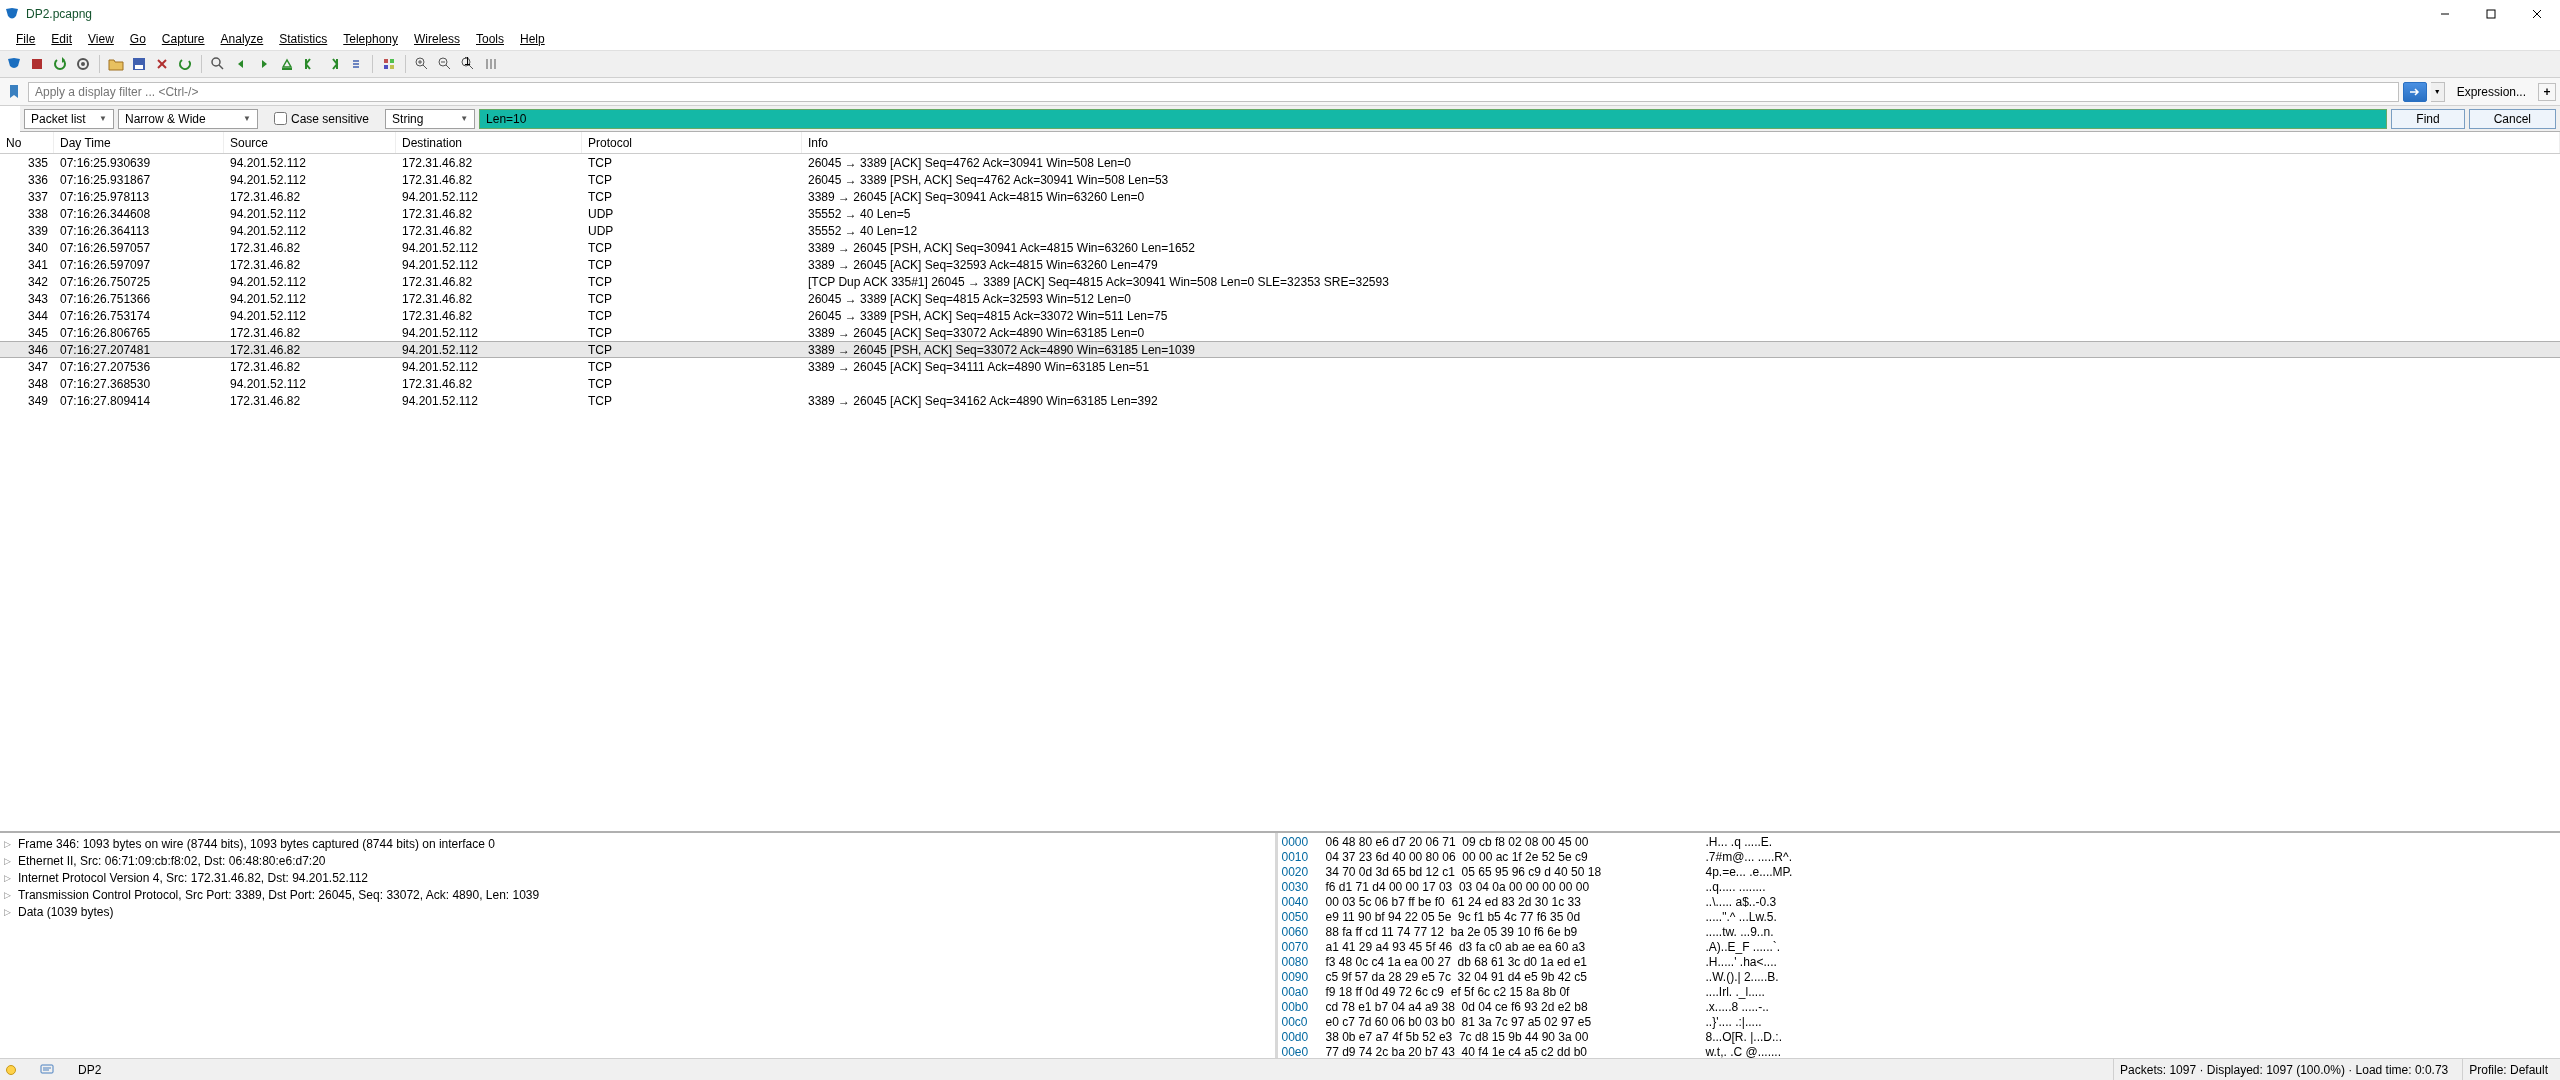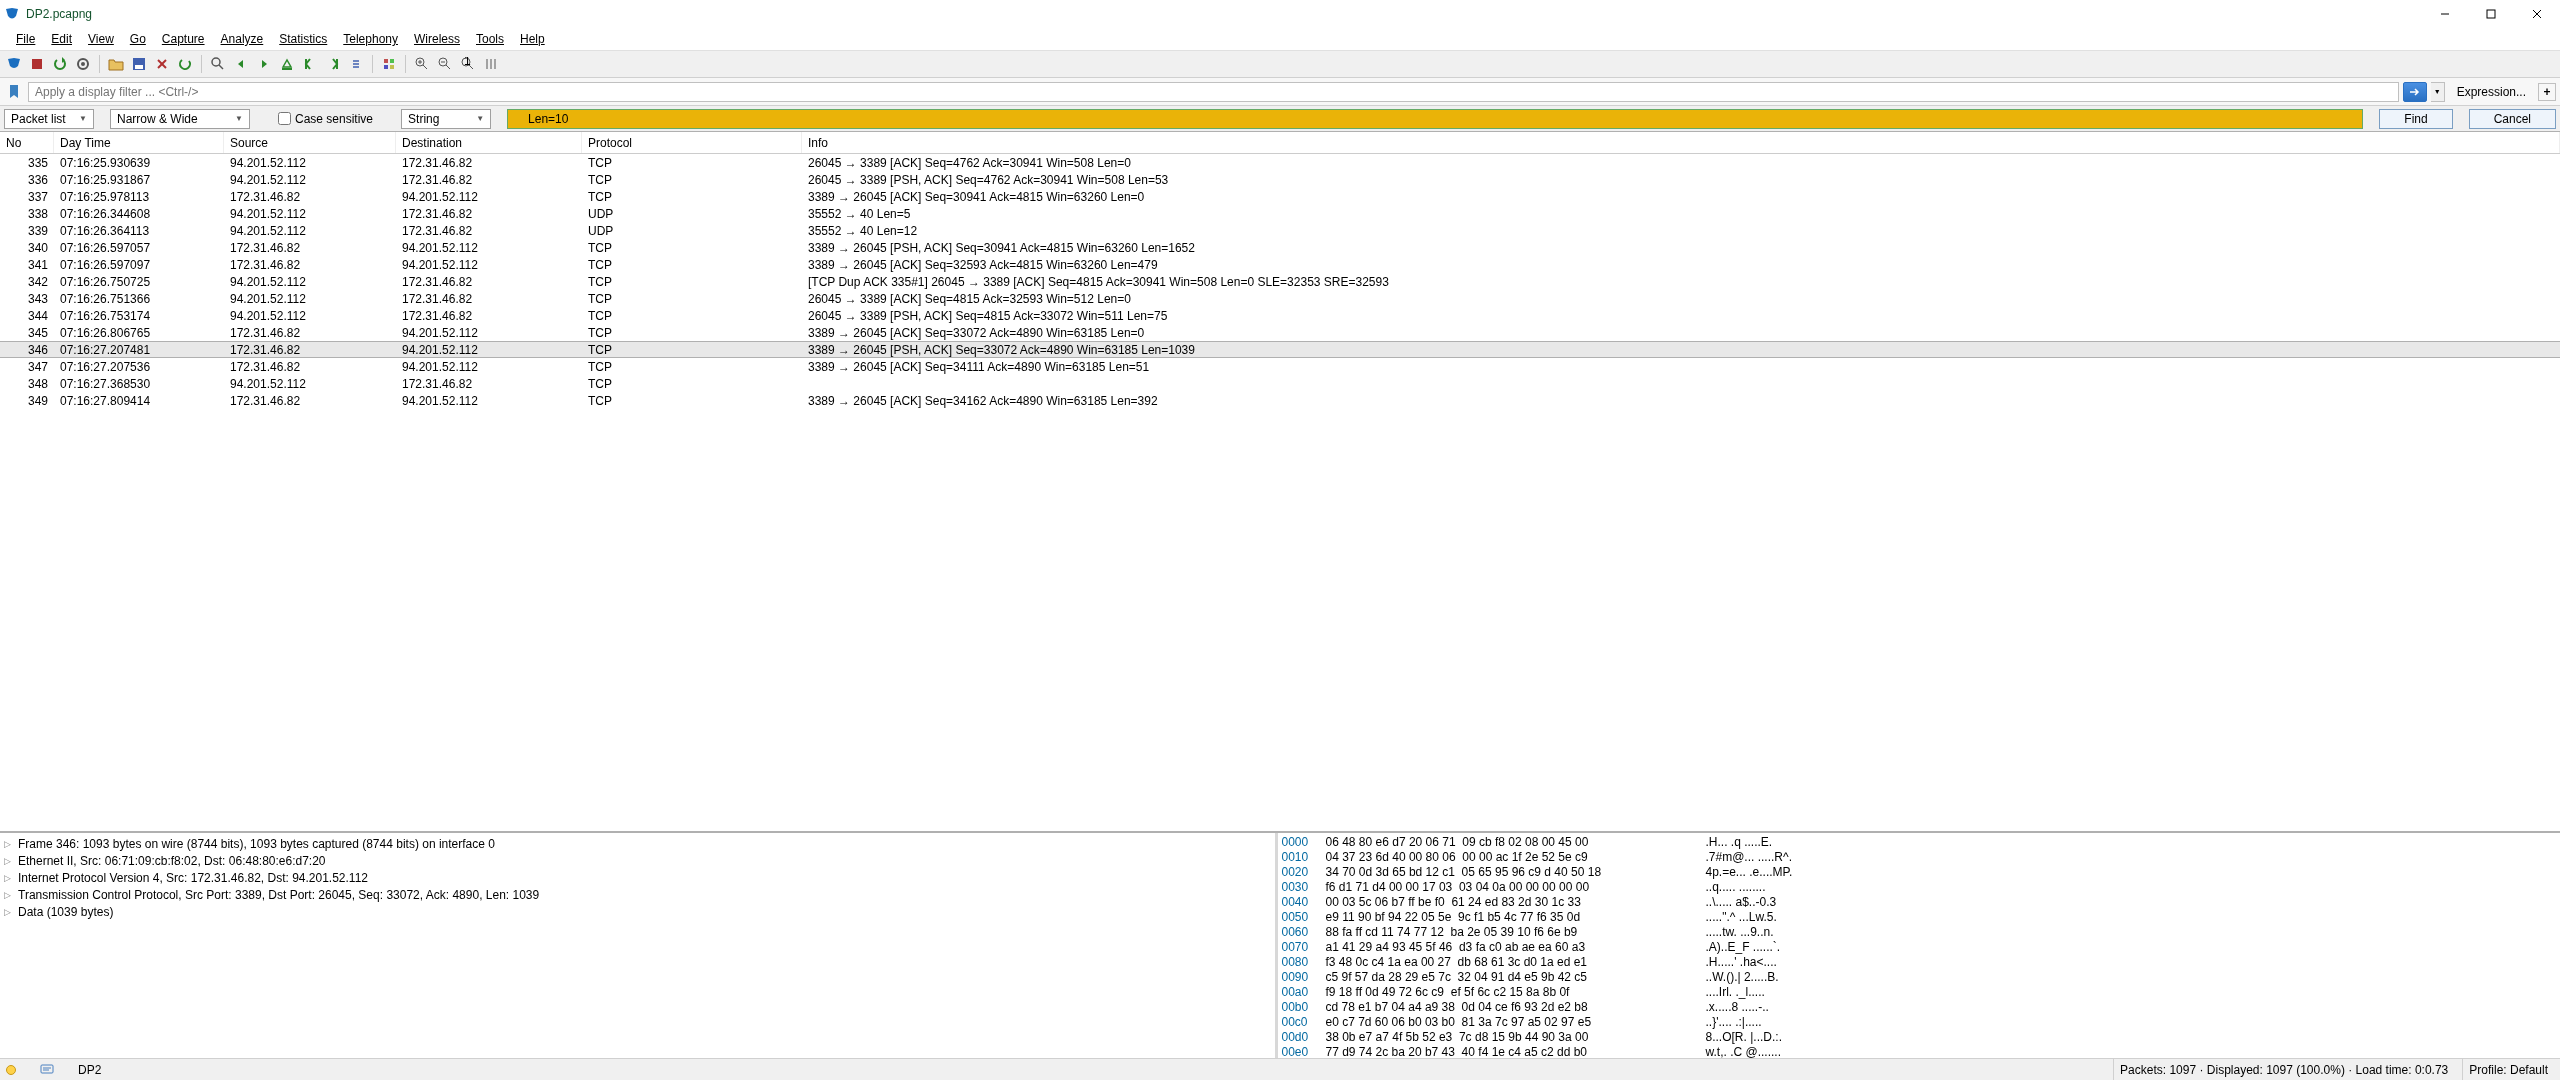--- a/index.html
+++ b/index.html
@@ -15,27 +15,27 @@
 .toolbar { background: #f0f0f0; border-top: 1px solid #e0e0e0; border-bottom: 1px solid #d0d0d0; height: 28px; display: flex; align-items: center; padding: 0 4px; gap: 3px; }
 .toolbar .tb-btn { width: 20px; height: 20px; display: flex; align-items: center; justify-content: center; border: 1px solid transparent; }
 .toolbar .tb-sep { width: 1px; height: 18px; background: #c8c8c8; margin: 0 3px; }
 .filterbar { background: #f7f7f7; border-bottom: 1px solid #d0d0d0; height: 28px; display: flex; align-items: center; padding: 0 4px; gap: 4px; }
 .filterbar .bookmark-icon { width: 20px; height: 20px; display:flex; align-items:center; justify-content:center; }
 .filterbar input { flex: 1; height: 20px; border: 1px solid #c0c0c0; padding: 0 6px; font-size: 12px; }
 .filterbar .apply-btn { width: 24px; height: 20px; background: linear-gradient(#4a90e2,#2a70c2); border: 1px solid #2a70c2; border-radius: 2px; display:flex; align-items:center; justify-content:center; color:#fff; }
 .filterbar .dd { width: 14px; height: 20px; border: 1px solid #c0c0c0; border-left:none; display:flex; align-items:center; justify-content:center; background:#f0f0f0; }
 .filterbar .expr { padding: 0 8px; }
 .filterbar .plus { width: 18px; height: 18px; display:flex; align-items:center; justify-content:center; font-weight:bold; border:1px solid #c0c0c0; }
-.findbar { background: #f0f0f0; border-bottom: 1px solid #b0b0b0; height: 26px; display: flex; align-items: center; padding: 0 4px; gap: 16px; }
+.findbar { background: #f0f0f0; border-bottom: 1px solid #b0b0b0; height: 26px; display: flex; align-items: center; padding: 0 4px; gap: 4px; margin-left: 20px; }
 .findbar .combo { height: 20px; border: 1px solid #a0a0a0; background: #fff; display: flex; align-items: center; padding: 0 6px; gap: 4px; min-width: 90px; justify-content: space-between; }
 .findbar .combo.wide { min-width: 140px; }
 .findbar .chev { font-size: 8px; color: #555; }
 .findbar .cb { display: flex; align-items: center; gap: 4px; padding: 0 12px; }
 .findbar .cb input { width: 13px; height: 13px; }
-.findbar .search-input { flex: 1; height: 20px; border: 1px solid #6a6; background: #eab308; padding: 0 20px; font-family: inherit; font-size: 12px; }
+.findbar .search-input { flex: 1; height: 20px; border: 1px solid #6a6; background: #14b8a6; padding: 0 6px; font-family: inherit; font-size: 12px; }
 .findbar .btn { height: 20px; padding: 0 24px; border: 1px solid #7a9ec2; background: #eef4fb; display: flex; align-items: center; }
 .findbar .btn:first-of-type { border-color:#3a6ea5; }
 .packet-list { flex: 1; overflow: auto; border-bottom: 1px solid #b0b0b0; }
 .packet-head { position: sticky; top: 0; background: #fff; border-bottom: 1px solid #ccc; height: 22px; display: flex; align-items: center; }
 .packet-head .col { padding: 0 6px; border-right: 1px solid #eee; height: 100%; display: flex; align-items: center; color: #000; }
 .packet-body { font-family: Consolas, "Courier New", monospace; font-size: 13px; }
 .packet-row { height: 17px; display: flex; align-items: center; white-space: pre; }
 .packet-row .cell { padding: 0 6px; overflow: hidden; }
 .packet-row.selected { background: #e8e8e8; border-top: 1px solid #b0b0b0; border-bottom: 1px solid #b0b0b0; }
 .c-no { width: 54px; text-align: right; }

